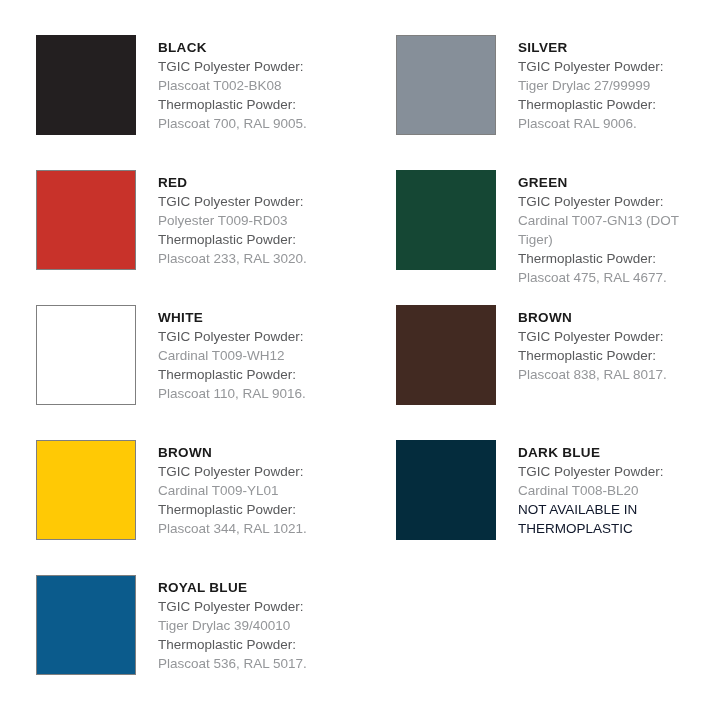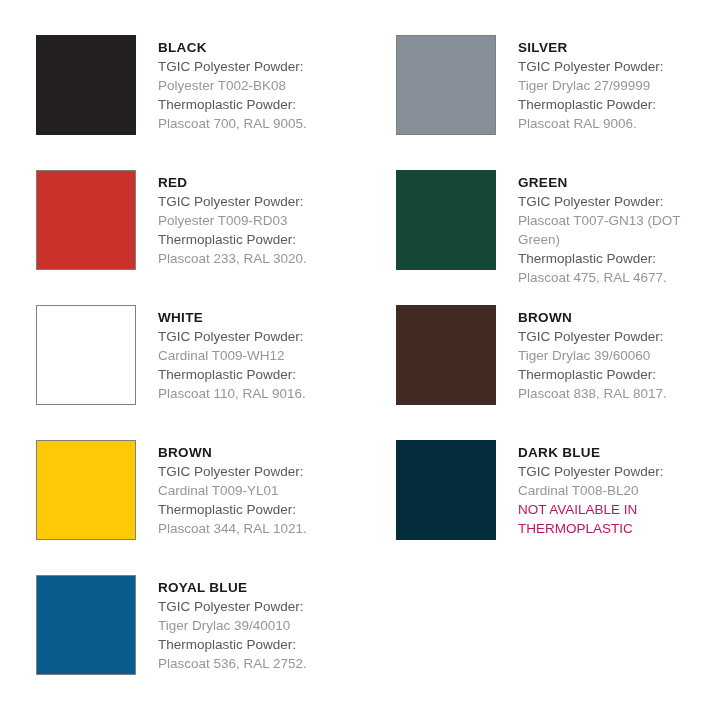--- a/index.html
+++ b/index.html
@@ -75,38 +75,38 @@
 
   .line.label {
     color: #58595b;
   }
 
   .line.code {
     color: #949699;
   }
 
   .line.notice {
-    color: #be185d;
+    color: #0f172a;
   }
 
   .line.nowrap {
     white-space: nowrap;
   }
 </style>
 </head>
 <body>
 
 <div class="sheet">
   <div class="grid">
       <div class="entry">
         <div class="swatch" style="background-color: rgb(35, 31, 32);"></div>
         <div class="info">
           <div class="color-name">BLACK</div>
           <div class="line label nowrap">TGIC Polyester Powder:</div>
-          <div class="line code">Polyester T002-BK08</div>
+          <div class="line code">Plascoat T002-BK08</div>
           <div class="line label nowrap">Thermoplastic Powder:</div>
           <div class="line code">Plascoat 700, RAL 9005.</div>
         </div>
       </div>
       <div class="entry">
         <div class="swatch bordered" style="background-color: rgb(134, 143, 153);"></div>
         <div class="info">
           <div class="color-name">SILVER</div>
           <div class="line label nowrap">TGIC Polyester Powder:</div>
           <div class="line code">Tiger Drylac 27/99999</div>
@@ -122,41 +122,40 @@
           <div class="line code">Polyester T009-RD03</div>
           <div class="line label nowrap">Thermoplastic Powder:</div>
           <div class="line code">Plascoat 233, RAL 3020.</div>
         </div>
       </div>
       <div class="entry">
         <div class="swatch" style="background-color: rgb(21, 71, 52);"></div>
         <div class="info">
           <div class="color-name">GREEN</div>
           <div class="line label nowrap">TGIC Polyester Powder:</div>
-          <div class="line code">Plascoat T007-GN13 (DOT Green)</div>
+          <div class="line code">Cardinal T007-GN13 (DOT Tiger)</div>
           <div class="line label nowrap">Thermoplastic Powder:</div>
           <div class="line code">Plascoat 475, RAL 4677.</div>
         </div>
       </div>
       <div class="entry">
         <div class="swatch bordered" style="background-color: rgb(255, 255, 255);"></div>
         <div class="info">
           <div class="color-name">WHITE</div>
           <div class="line label nowrap">TGIC Polyester Powder:</div>
           <div class="line code">Cardinal T009-WH12</div>
           <div class="line label nowrap">Thermoplastic Powder:</div>
           <div class="line code">Plascoat 110, RAL 9016.</div>
         </div>
       </div>
       <div class="entry">
         <div class="swatch" style="background-color: rgb(66, 42, 34);"></div>
         <div class="info">
           <div class="color-name">BROWN</div>
           <div class="line label nowrap">TGIC Polyester Powder:</div>
-          <div class="line code">Tiger Drylac 39/60060</div>
           <div class="line label nowrap">Thermoplastic Powder:</div>
           <div class="line code">Plascoat 838, RAL 8017.</div>
         </div>
       </div>
       <div class="entry">
         <div class="swatch bordered" style="background-color: rgb(255, 201, 5);"></div>
         <div class="info">
           <div class="color-name">BROWN</div>
           <div class="line label nowrap">TGIC Polyester Powder:</div>
           <div class="line code">Cardinal T009-YL01</div>
@@ -174,17 +173,17 @@
           <div class="line notice nowrap">THERMOPLASTIC</div>
         </div>
       </div>
       <div class="entry">
         <div class="swatch bordered" style="background-color: rgb(11, 91, 140);"></div>
         <div class="info">
           <div class="color-name">ROYAL BLUE</div>
           <div class="line label nowrap">TGIC Polyester Powder:</div>
           <div class="line code">Tiger Drylac 39/40010</div>
           <div class="line label nowrap">Thermoplastic Powder:</div>
-          <div class="line code">Plascoat 536, RAL 2752.</div>
+          <div class="line code">Plascoat 536, RAL 5017.</div>
         </div>
       </div>
     </div>
 </div>
 
 </body></html>

